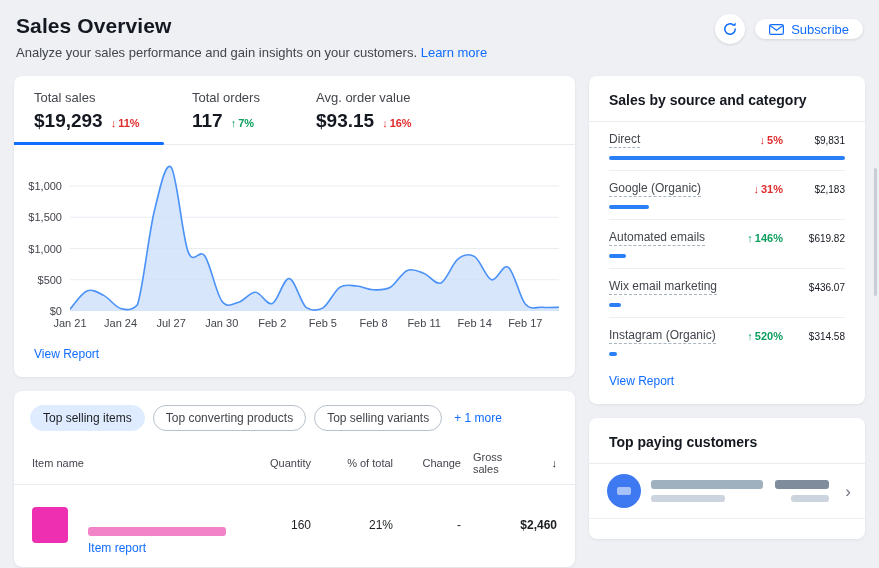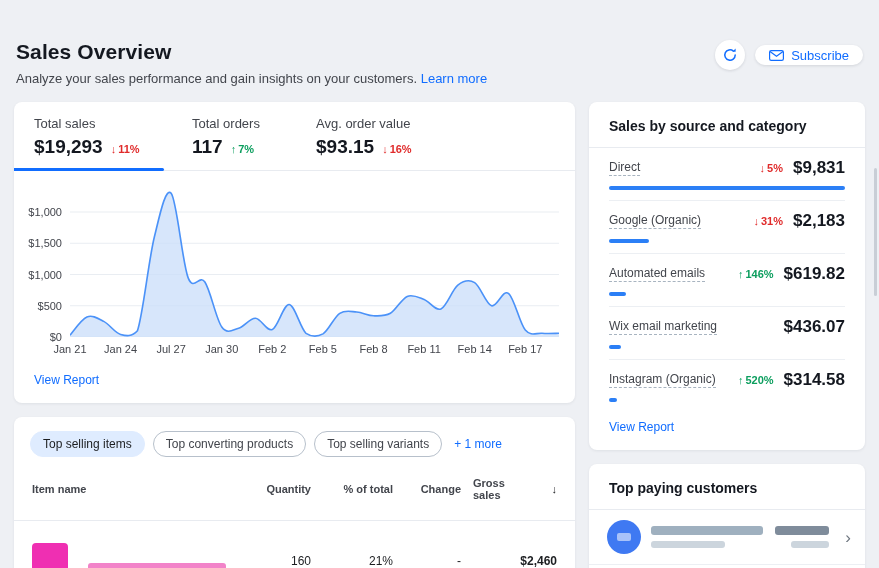--- a/index.html
+++ b/index.html
@@ -4,21 +4,21 @@
 <style>
   * { margin:0; padding:0; box-sizing:border-box; }
   html,body { width:879px; height:568px; }
   body { font-family:"Liberation Sans","DejaVu Sans",sans-serif; background:#eef0f4; color:#1c1e21; overflow:hidden; position:relative; }
 
   a { color:#116dff; text-decoration:none; cursor:pointer; }
 
   .page { width:879px; height:568px; position:relative; overflow:hidden; }
 
   
-  header { padding:14px 16px 0 16px; position:relative;margin-top:26px; }
+  header { padding:14px 16px 0 16px; position:relative; }
   h1.title { font-size:21px; font-weight:700; color:#141820; letter-spacing:.1px; }
   .subtitle { font-size:13px; color:#42454c; margin-top:7px; }
   .subtitle a { font-size:13px; }
   .hdr-actions { position:absolute; top:14px; right:16px; display:flex; gap:10px; align-items:center; }
   .icon-btn { width:30px; height:30px; border-radius:50%; background:#fff; border:none; display:flex; align-items:center; justify-content:center; cursor:pointer; box-shadow:0 1px 3px rgba(16,24,40,.12); }
   .subscribe-btn { height:20px; border:none; border-radius:15px; background:#fff; color:#116dff; font-size:13px; font-weight:500; display:flex; align-items:center; gap:7px; padding:0 14px; cursor:pointer; box-shadow:0 1px 3px rgba(16,24,40,.12); font-family:inherit; }
 
   .toolbar { display:flex; align-items:center; gap:12px; margin-top:15px; }
   .date-select { height:30px; background:#fff; border:1px solid #c3cad3; border-radius:15px; display:flex; align-items:center; gap:8px; padding:0 12px; font-size:12.5px; color:#1c1e21; cursor:pointer; min-width:248px; }
   .date-select .chev { margin-left:auto; display:flex; }
@@ -56,42 +56,42 @@
   .view-report { display:inline-block; font-size:12px; font-weight:500; margin:10px 20px 16px 20px; }
 
   
   .items-card { margin-top:14px; overflow:hidden; }
   .chips-row { display:flex; align-items:center; gap:8px; padding:14px 16px 12px 16px; }
   .chip { height:26px; border-radius:13px; border:1px solid #b7c0cb; background:#fff; color:#42454c; font-size:12px; padding:0 12px; cursor:pointer; font-family:inherit; white-space:nowrap; }
   .chip.active { background:#dfecff; border-color:#dfecff; color:#1c1e21; }
   .more-link { font-size:12px; font-weight:500; margin-left:4px; white-space:nowrap; }
 
   .tbl-grid { display:grid; grid-template-columns:44px 1fr 70px 70px 56px 84px; gap:0 12px; padding:0 18px; align-items:center; }
-  .tbl-head { font-size:11px; color:#42454c; padding-top:8px; padding-bottom:19px; border-bottom:1px solid #e8ebf0;font-weight:bold; }
+  .tbl-head { font-size:11px; color:#42454c; padding-top:8px; padding-bottom:9px; border-bottom:1px solid #e8ebf0; }
   .tbl-head .num, .tbl-row .num { text-align:right; }
   .th-item { grid-column:1 / 3; }
   .th-gross { display:flex; justify-content:flex-end; align-items:center; gap:21px; }
   .sort-arrow { font-size:11px; color:#1c1e21; }
   .tbl-row { padding-top:10px; padding-bottom:12px; font-size:12px; color:#1c1e21; }
   .thumb { width:36px; height:36px; border-radius:4px; background:#ef2fb2; }
   .item-name-cell { display:flex; flex-direction:column; gap:5px;margin-top:32px; }
   .redact { border-radius:3px; }
   .redact.pink { width:138px; height:9px; background:#f06dc0; opacity:.85; }
   .item-report-link { font-size:12px; }
   .gross { font-weight:700; }
 
   
   .card-title { font-size:14px; font-weight:700; color:#141820; padding:16px 20px 13px 20px; border-bottom:1px solid #e8ebf0; }
   .src-list { padding:0 20px; }
   .src-item { padding:10px 0 10px 0; border-bottom:1px solid #eceff3; }
   .src-item.last { border-bottom:none; }
   .src-top { display:flex; align-items:center; }
   .src-label { font-size:12px; color:#42454c; border-bottom:1px dashed #a8b4c0; padding-bottom:1px; cursor:pointer; }
   .src-right { margin-left:auto; display:flex; align-items:center; gap:10px; }
-  .src-amount { font-size:17px; font-weight:700; color:#141820; min-width:52px; text-align:right; }
+  .src-amount { font-size:10px; font-weight:400; color:#141820; min-width:52px; text-align:right; }
   .src-bar { margin-top:8px; height:4px; border-radius:2px; }
   .src-bar i { display:block; height:4px; border-radius:2px; background:#2b7ff6; }
   .sources-card .view-report { margin:8px 20px 16px 20px; }
 
   
   .cust-row { display:flex; align-items:center; gap:10px; padding:10px 14px 10px 18px; cursor:pointer; }
   .cust-row + .cust-row { border-top:1px solid #eceff3; }
   .avatar { width:34px; height:34px; border-radius:50%; background:#3f79f2; flex:none; display:flex; align-items:center; justify-content:center; }
   .avatar i { display:block; width:14px; height:8px; border-radius:2px; background:rgba(255,255,255,.55); }
   .cust-main { display:flex; flex-direction:column; gap:6px; }

